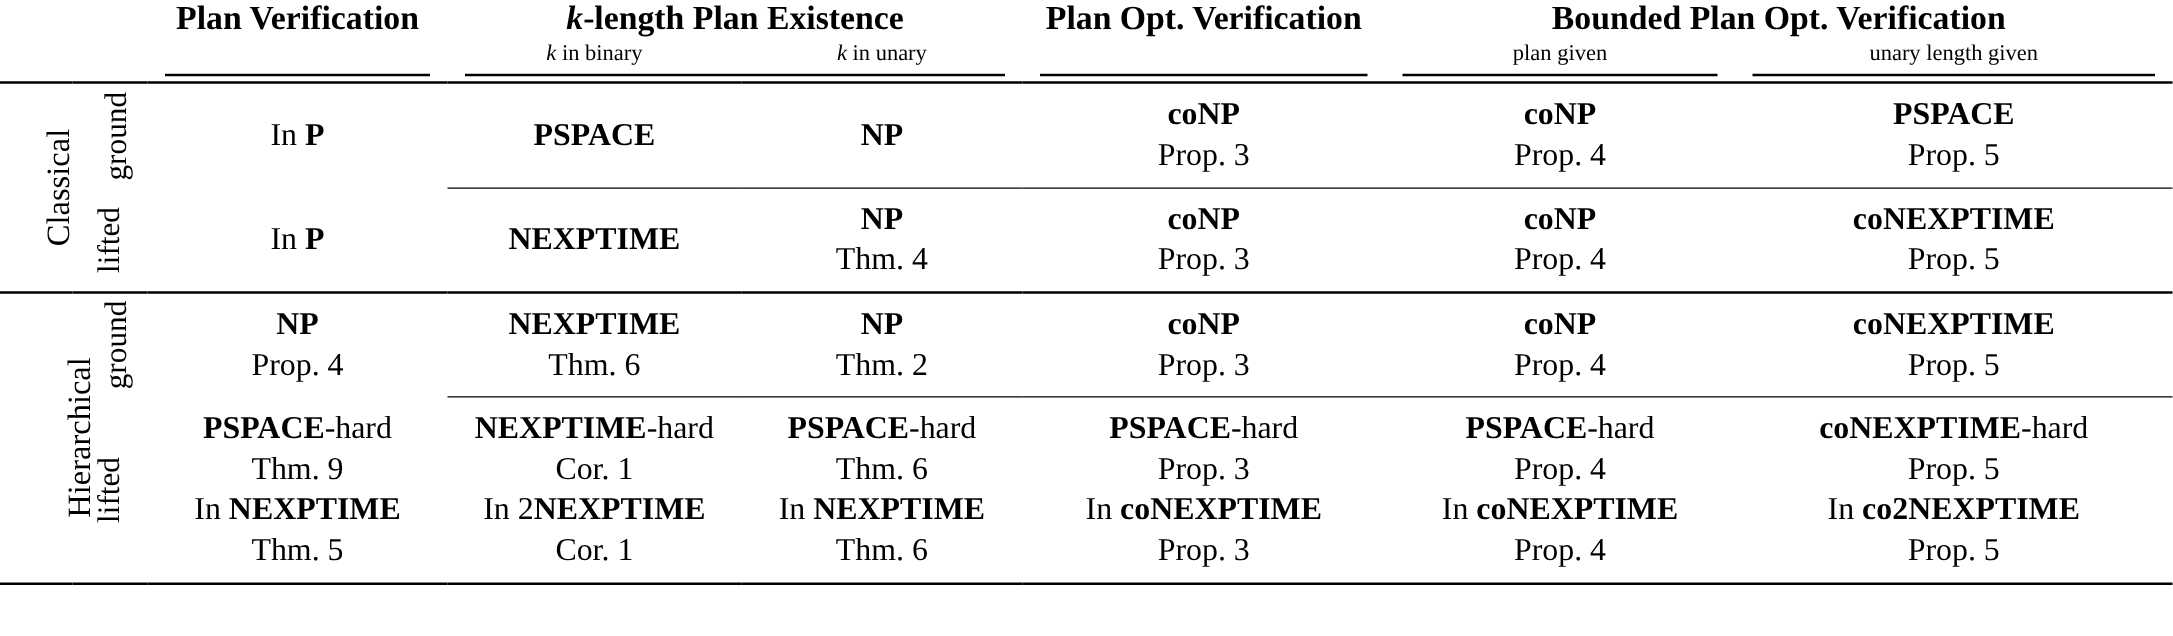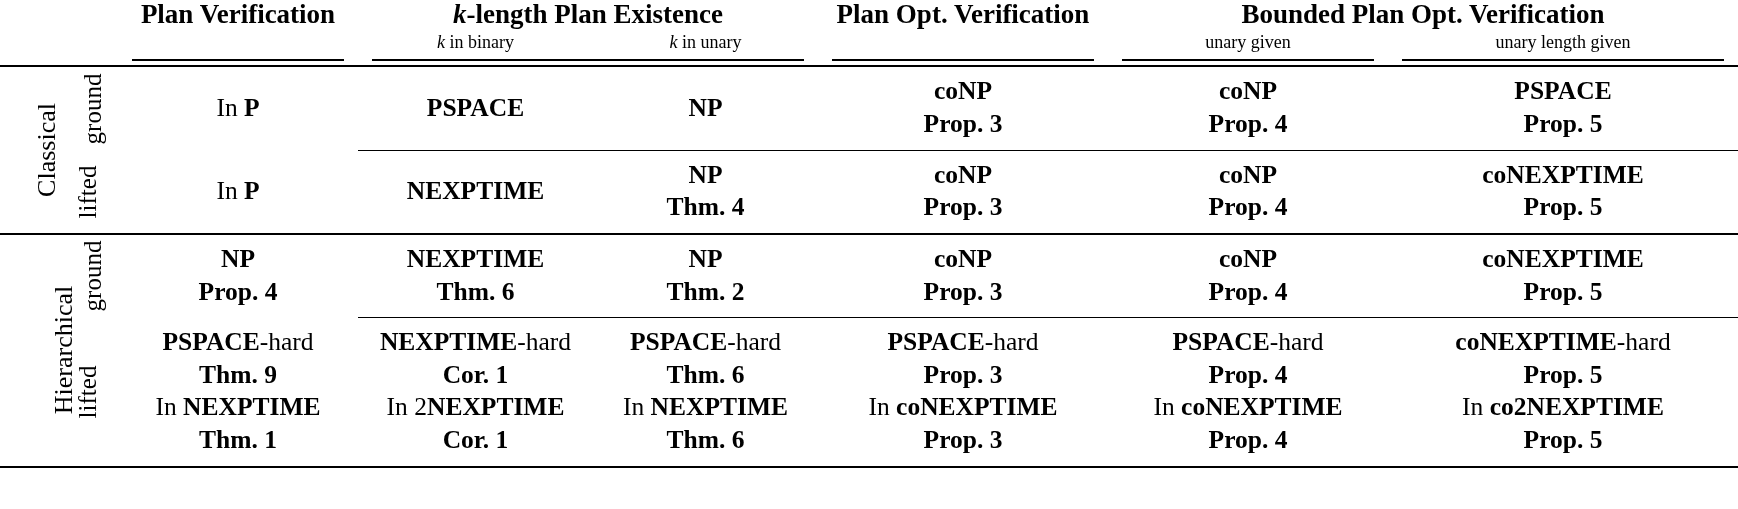--- a/index.html
+++ b/index.html
@@ -59,21 +59,21 @@
     height: 0;
     border-top: 2px solid #000;
     margin: 0 14px;
   }
   .cell {
     font-size: 25.5px;
     line-height: 1.28;
     padding: 8px 4px 9px 4px;
   }
   .cell .b { font-weight: bold; }
-  .cell .ref { font-weight: bold; }
+  .cell .ref { font-weight: normal; }
   .cell .line { display: block; white-space: nowrap; }
 
   
   .hrule-thick td {
     border-top: 2.6px solid #000;
     height: 0;
     padding: 0;
     font-size: 0;
     line-height: 0;
   }
@@ -125,21 +125,21 @@
           <td class="grouphead" colspan="1">Plan Opt. Verification</td>
           <td class="grouphead" colspan="2">Bounded Plan Opt. Verification</td>
         </tr>
         <tr>
           <td></td>
           <td></td>
           <td class="subhead">&nbsp;</td>
           <td class="subhead"><span class="ital">k</span> in binary</td>
           <td class="subhead"><span class="ital">k</span> in unary</td>
           <td class="subhead">&nbsp;</td>
-          <td class="subhead">unary given</td>
+          <td class="subhead">plan given</td>
           <td class="subhead">unary length given</td>
         </tr>
         <tr>
           <td class="rule-cell"></td>
           <td class="rule-cell"></td>
           <td class="rule-cell" colspan="1">
             <div class="rule-line"></div>
           </td>
           <td class="rule-cell" colspan="2">
             <div class="rule-line"></div>
@@ -271,21 +271,21 @@
           <td class="withrule"></td>
           <td class="withrule"></td>
           <td class="withrule"></td>
         </tr>
         <tr>
           <td class="rowlabel"><span>lifted</span></td>
           <td class="cell">
             <span class="line"><span class="b">PSPACE</span>-hard</span>
             <span class="line ref">Thm. 9</span>
             <span class="line">In <span class="b">NEXPTIME</span></span>
-            <span class="line ref">Thm. 1</span>
+            <span class="line ref">Thm. 5</span>
           </td>
           <td class="cell">
             <span class="line"><span class="b">NEXPTIME</span>-hard</span>
             <span class="line ref">Cor. 1</span>
             <span class="line">In 2<span class="b">NEXPTIME</span></span>
             <span class="line ref">Cor. 1</span>
           </td>
           <td class="cell">
             <span class="line"><span class="b">PSPACE</span>-hard</span>
             <span class="line ref">Thm. 6</span>

